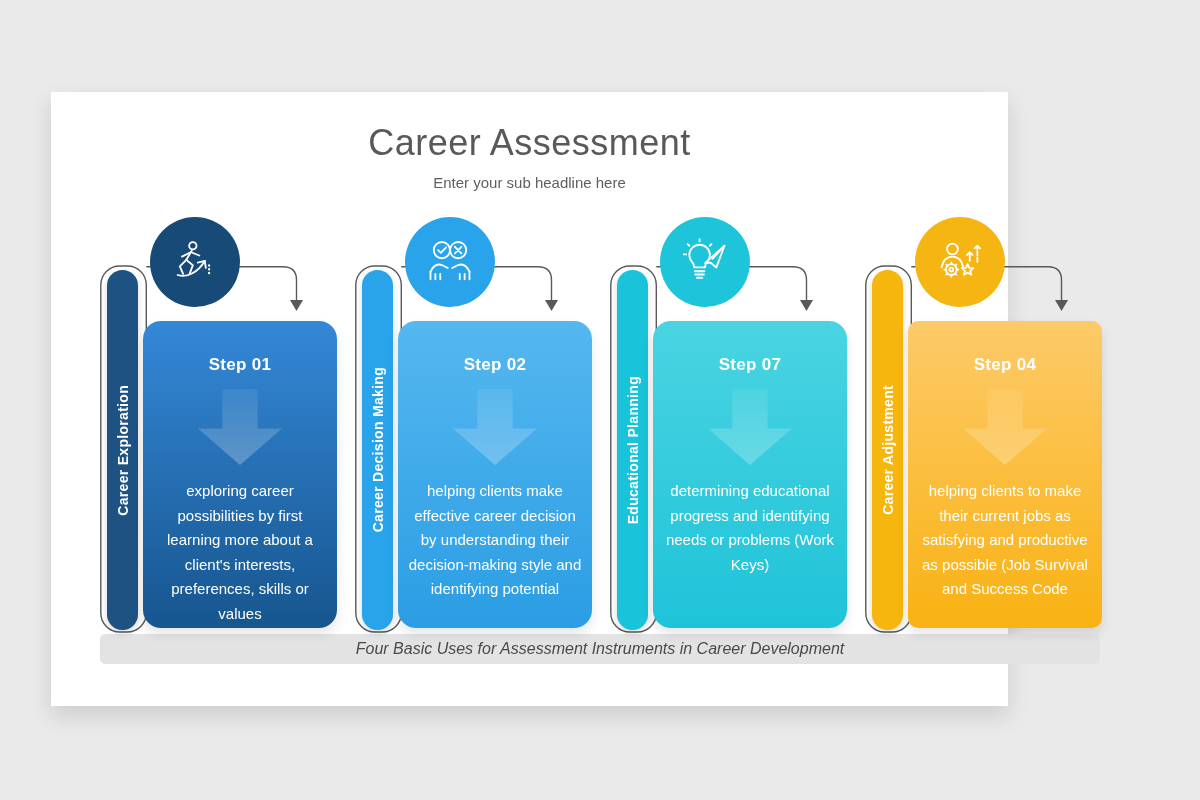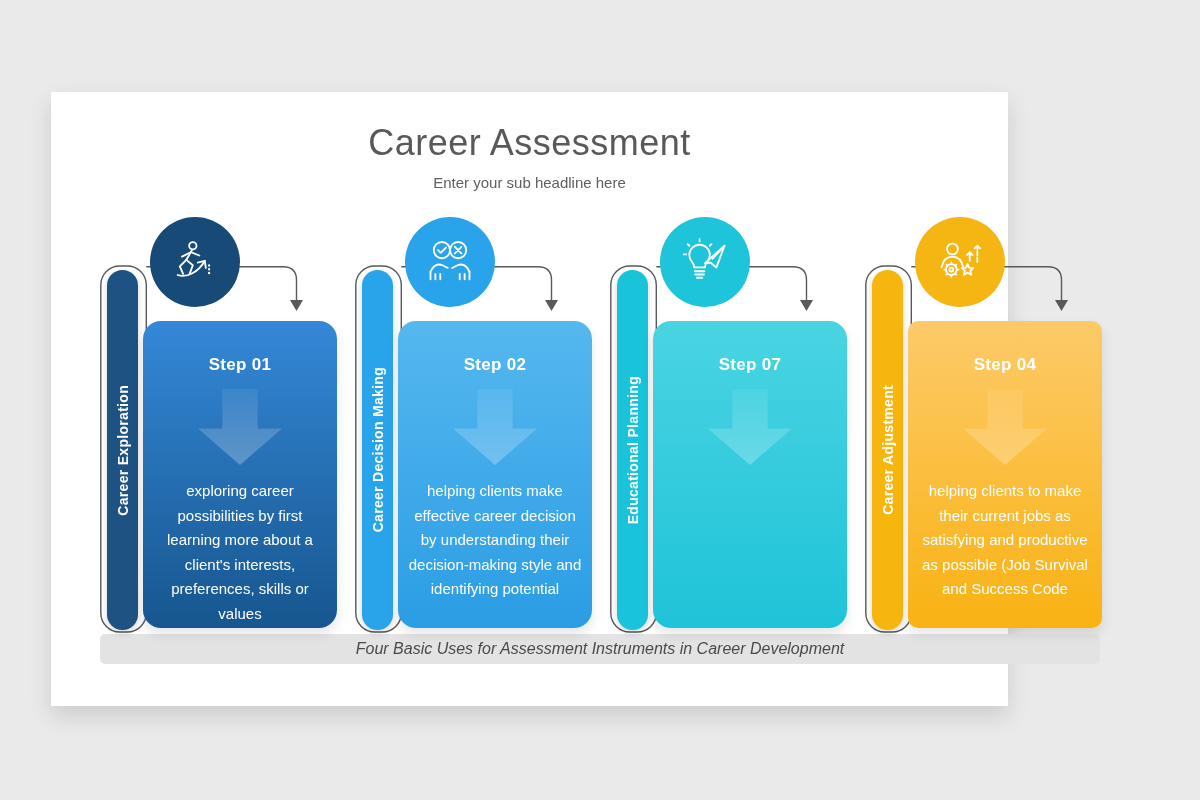--- a/index.html
+++ b/index.html
@@ -145,20 +145,21 @@
         <path d="M26 24 a9.5 9.5 0 1 0 -14 0 q2 2 2 5 h10 q0 -3 2 -5"></path>
         <path d="M14.5 32.5 h9 M15 35.5 h8 M16.5 38.5 h5"></path>
         <path d="M19 5 V3 M9.5 9 L8 7.5 M6.5 17 H4.5 M28.5 9 L30 7.5"></path>
         <path d="M24 25 L42 9 L34.5 29 L29 24.5 L24 25 Z"></path>
         <path d="M42 9 L31 21"></path>
       </svg>
     </div>
     <div class="card" style="background: linear-gradient(rgb(74, 212, 226), rgb(31, 195, 216));">
       <div class="step-label">Step 07</div>
       <div class="down-arrow"></div>
+      <div class="card-desc">determining educational progress and identifying needs or problems (Work Keys)</div>
     </div>
   </div>
 
   <div class="column col-3">
     <svg class="connector" width="250" height="445" viewBox="0 0 250 445">
       <rect x="0.8" y="54" width="45.5" height="366" rx="19" fill="none" stroke="#58595b" stroke-width="1.4"></rect>
       <path d="M46.3 54.7 H183 Q196.5 54.7 196.5 68 V88" fill="none" stroke="#58595b" stroke-width="1.4"></path>
       <polygon points="190,88 203,88 196.5,99" fill="#58595b"></polygon>
     </svg>
     <div class="pill" style="background: rgb(246, 182, 14);">

